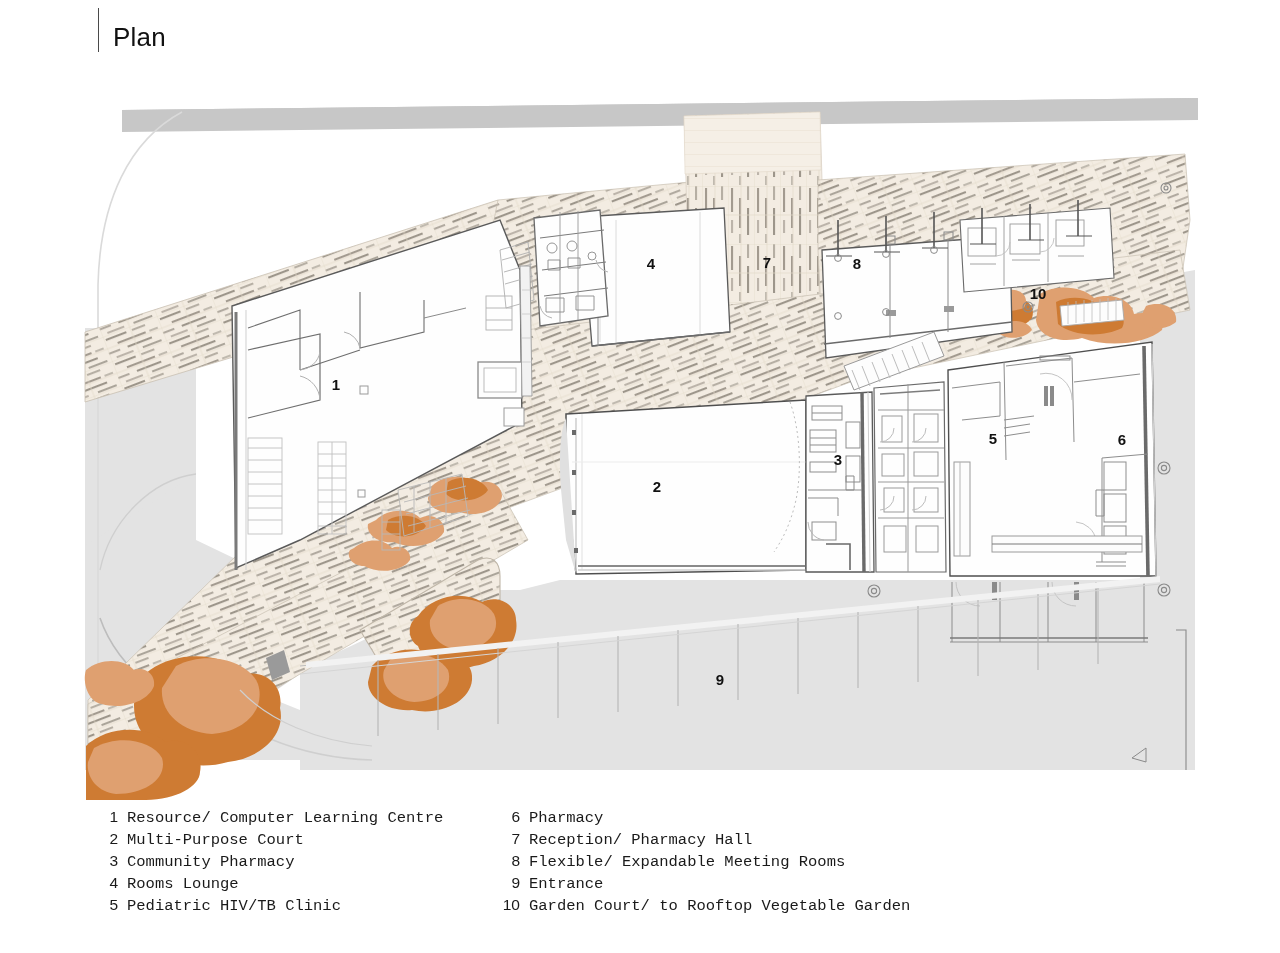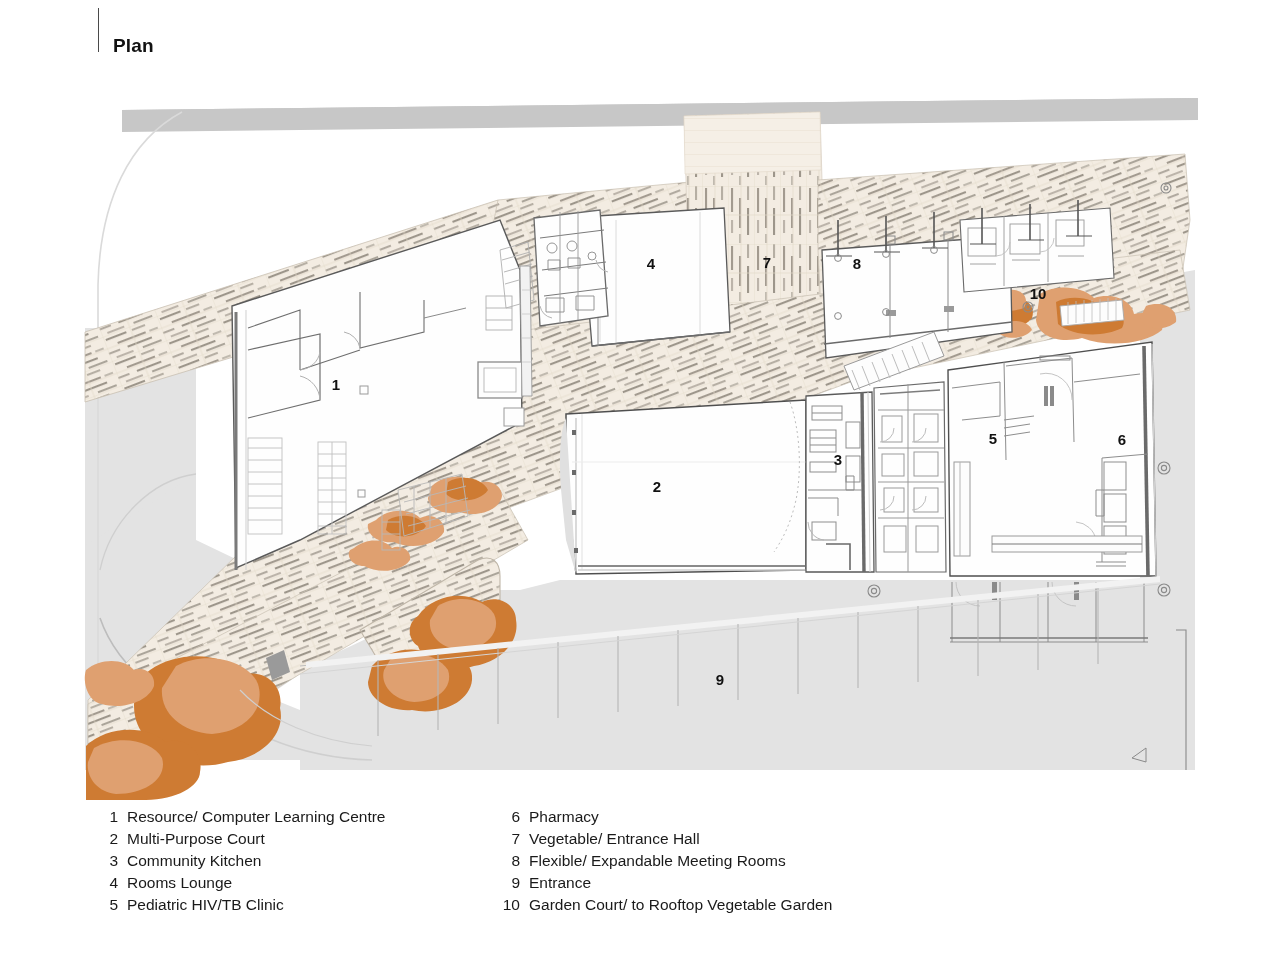--- a/index.html
+++ b/index.html
@@ -25,25 +25,25 @@
     display: flex;
     align-items: flex-start;
   }
   #title-rule {
     width: 1px;
     height: 44px;
     background: #4a4a4a;
     flex: 0 0 1px;
   }
   #title-text {
-    font-size: 19px;
-    font-weight: bold;
+    font-size: 26px;
+    font-weight: normal;
     letter-spacing: 0.2px;
     margin-left: 14px;
-    margin-top: 28px;
+    margin-top: 16px;
     line-height: 1;
     color: #111;
   }
 
   
   #plan-drawing {
     position: absolute;
     left: 0;
     top: 70px;
     width: 1280px;
@@ -75,20 +75,21 @@
   }
   .legend-num {
     width: 26px;
     text-align: right;
     flex: 0 0 26px;
     white-space: pre;
   }
   .legend-label {
     margin-left: 9px;
     white-space: pre;
+    font-family: Liberation Mono, monospace;
   }
 </style>
 </head>
 <body>
 
 <div id="title-block">
   <div id="title-rule"></div>
   <div id="title-text">Plan</div>
 </div>
 
@@ -547,40 +548,40 @@
     <div class="legend-row">
       <span class="legend-num">1</span>
       <span class="legend-label">Resource/ Computer Learning Centre</span>
     </div>
     <div class="legend-row">
       <span class="legend-num">2</span>
       <span class="legend-label">Multi-Purpose Court</span>
     </div>
     <div class="legend-row">
       <span class="legend-num">3</span>
-      <span class="legend-label">Community Kitchen</span>
+      <span class="legend-label">Community Pharmacy</span>
     </div>
     <div class="legend-row">
       <span class="legend-num">4</span>
       <span class="legend-label">Rooms Lounge</span>
     </div>
     <div class="legend-row">
       <span class="legend-num">5</span>
       <span class="legend-label">Pediatric HIV/TB Clinic</span>
     </div>
   </div>
 
   <div class="legend-col" id="legend-col-right">
     <div class="legend-row">
       <span class="legend-num">6</span>
       <span class="legend-label">Pharmacy</span>
     </div>
     <div class="legend-row">
       <span class="legend-num">7</span>
-      <span class="legend-label">Vegetable/ Entrance Hall</span>
+      <span class="legend-label">Reception/ Pharmacy Hall</span>
     </div>
     <div class="legend-row">
       <span class="legend-num">8</span>
       <span class="legend-label">Flexible/ Expandable Meeting Rooms</span>
     </div>
     <div class="legend-row">
       <span class="legend-num">9</span>
       <span class="legend-label">Entrance</span>
     </div>
     <div class="legend-row">

